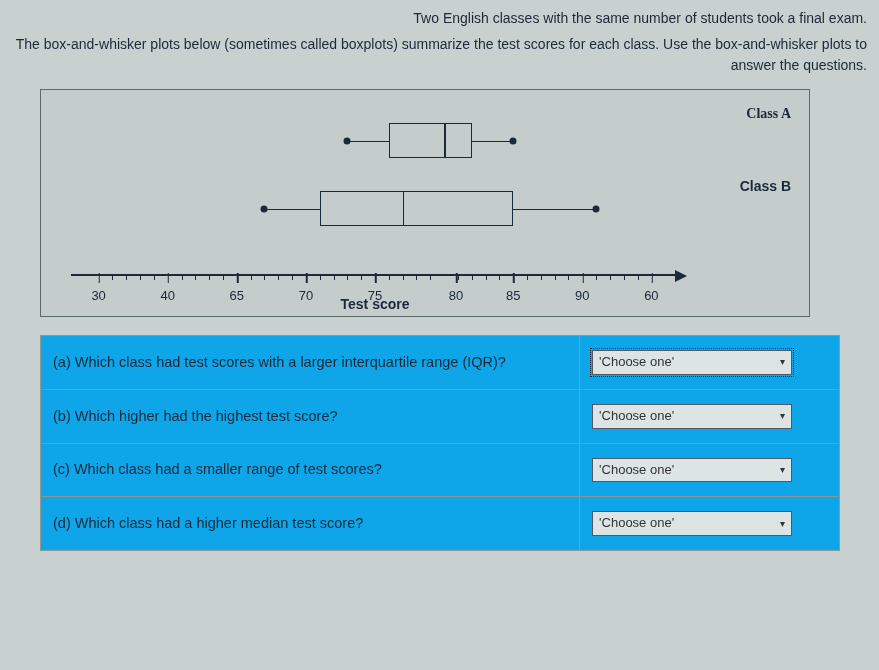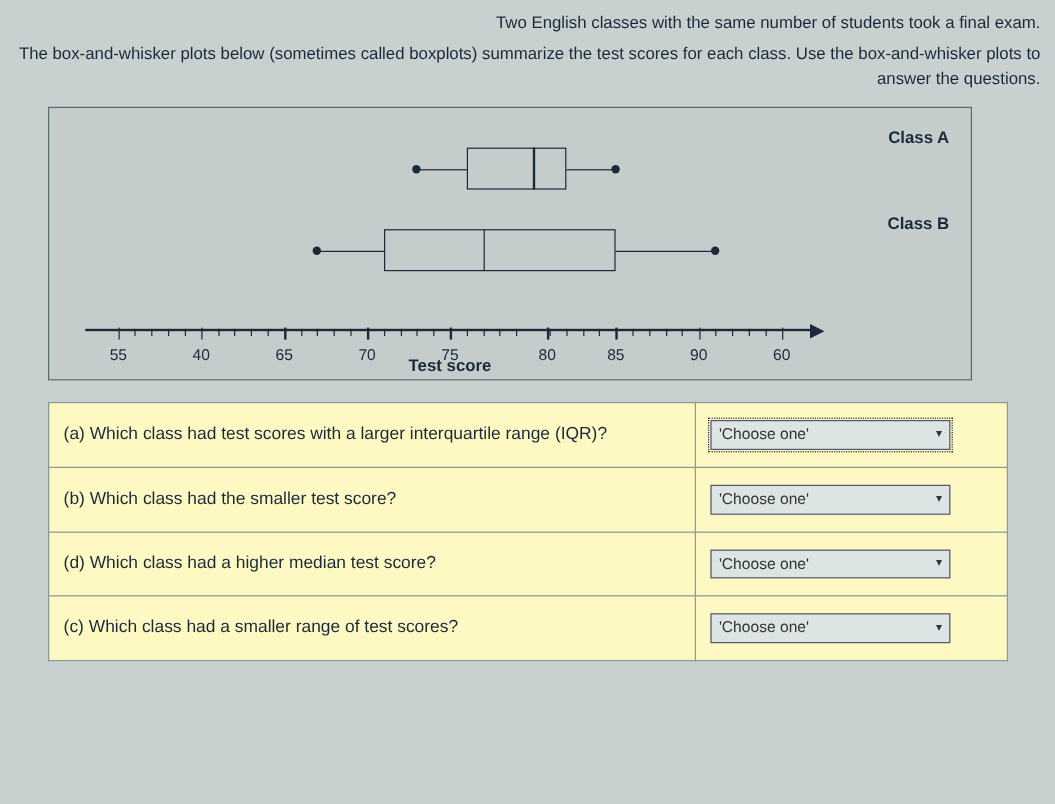--- a/index.html
+++ b/index.html
@@ -119,21 +119,21 @@
   }
   .q-table {
     border-collapse: collapse;
     margin-left: 28px;
     width: 800px;
   }
   .q-table td {
     border: 1px solid #8a9898;
     padding: 14px 12px;
     vertical-align: middle;
-    background: #fef9c3;
+    background: #0ea5e9;
   }
   .q-table td.qtext { width: 540px; font-size: 14.5px; }
   .q-table td.qans { width: 260px; }
   .dd {
     display: inline-flex;
     align-items: center;
     justify-content: space-between;
     border: 1px solid #556;
     background: #dde4e4;
     padding: 2px 6px;
@@ -147,21 +147,21 @@
 </style>
 </head>
 <body>
 
 <div class="intro">
   <p>Two English classes with the same number of students took a final exam.</p>
   <p>The box-and-whisker plots below (sometimes called boxplots) summarize the test scores for each class. Use the box-and-whisker plots to answer the questions.</p>
 </div>
 
 <div class="chart-panel">
-  <span class="series-label" style="top:14px;">Class A</span>
+  <span class="series-label" style="top:14px;font-family:Liberation Serif, serif;">Class A</span>
   <span class="series-label" style="top:86px;">Class B</span>
 
   <div class="plot-area" id="plot">
     <div class="box-row" id="rowA" style="top:18px;">
         <div class="whisk" style="left: 45.4545%; width: 6.81818%;"></div>
         <div class="whisk" style="left: 65.9091%; width: 6.81818%;"></div>
         <div class="boxrect" style="left: 52.2727%; width: 13.6364%;"></div>
         <div class="median" style="left: 61.3636%;"></div>
         <div class="dot" style="left: 45.4545%;"></div>
         <div class="dot" style="left: 72.7273%;"></div>
@@ -172,21 +172,21 @@
         <div class="boxrect" style="left: 40.9091%; width: 31.8182%;"></div>
         <div class="median" style="left: 54.5455%;"></div>
         <div class="dot" style="left: 31.8182%;"></div>
         <div class="dot" style="left: 86.3636%;"></div>
       </div>
   </div>
 
   <div class="axis-line" style="left:30px; right:130px;"></div>
   <div class="arrow-r"></div>
   <div class="ticks" id="ticks">
-      <div class="tick" style="left: 4.54545%;">55</div>
+      <div class="tick" style="left: 4.54545%;">30</div>
       <div class="tick" style="left: 15.9091%;">40</div>
       <div class="tick" style="left: 27.2727%;">65</div>
       <div class="tick" style="left: 38.6364%;">70</div>
       <div class="tick" style="left: 50%; margin-top: 36px;">75</div>
       <div class="tick" style="left: 61.3636%; margin-left: 12px;">80</div>
       <div class="tick" style="left: 72.7273%;">85</div>
       <div class="tick" style="left: 84.0909%; margin-top: 27px;">90</div>
       <div class="tick" style="left: 95.4545%;">60</div>
       <div class="minor" style="left: 6.81818%;"></div>
       <div class="minor" style="left: 9.09091%;"></div>
@@ -229,40 +229,40 @@
       <tr>
     <td class="qtext">(a) Which class had test scores with a larger interquartile range (IQR)?</td>
     <td class="qans">
       <div class="dd sel">
         <span>'Choose one'</span>
         <span class="chev">▾</span>
       </div>
     </td>
   </tr>
   <tr>
-    <td class="qtext">(b) Which class had the smaller test score?</td>
+    <td class="qtext">(b) Which higher had the highest test score?</td>
+    <td class="qans">
+      <div class="dd">
+        <span>'Choose one'</span>
+        <span class="chev">▾</span>
+      </div>
+    </td>
+  </tr>
+  <tr>
+    <td class="qtext">(c) Which class had a smaller range of test scores?</td>
     <td class="qans">
       <div class="dd">
         <span>'Choose one'</span>
         <span class="chev">▾</span>
       </div>
     </td>
   </tr>
   <tr>
     <td class="qtext">(d) Which class had a higher median test score?</td>
     <td class="qans">
       <div class="dd">
         <span>'Choose one'</span>
         <span class="chev">▾</span>
       </div>
     </td>
   </tr>
-  <tr>
-    <td class="qtext">(c) Which class had a smaller range of test scores?</td>
-    <td class="qans">
-      <div class="dd">
-        <span>'Choose one'</span>
-        <span class="chev">▾</span>
-      </div>
-    </td>
-  </tr>
 </tbody>
   </table>
 
 </body></html>

